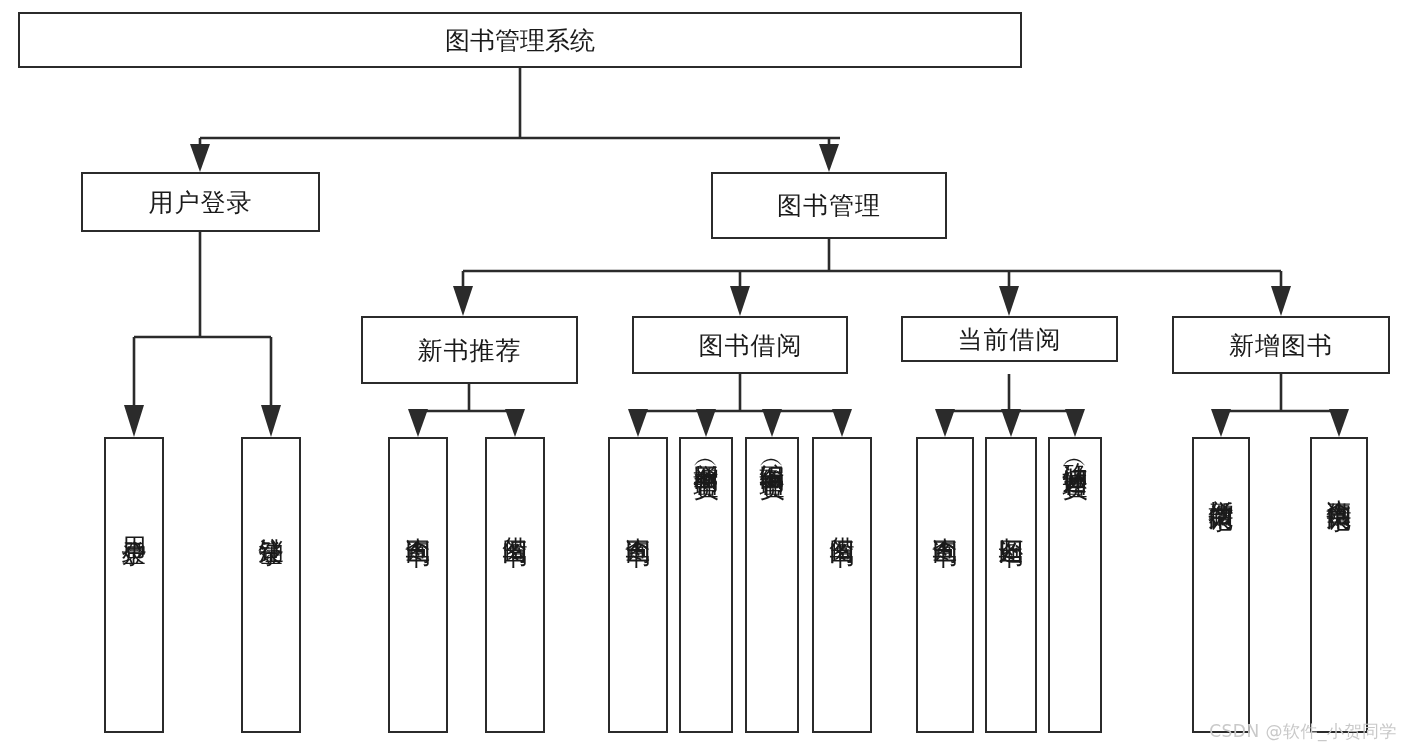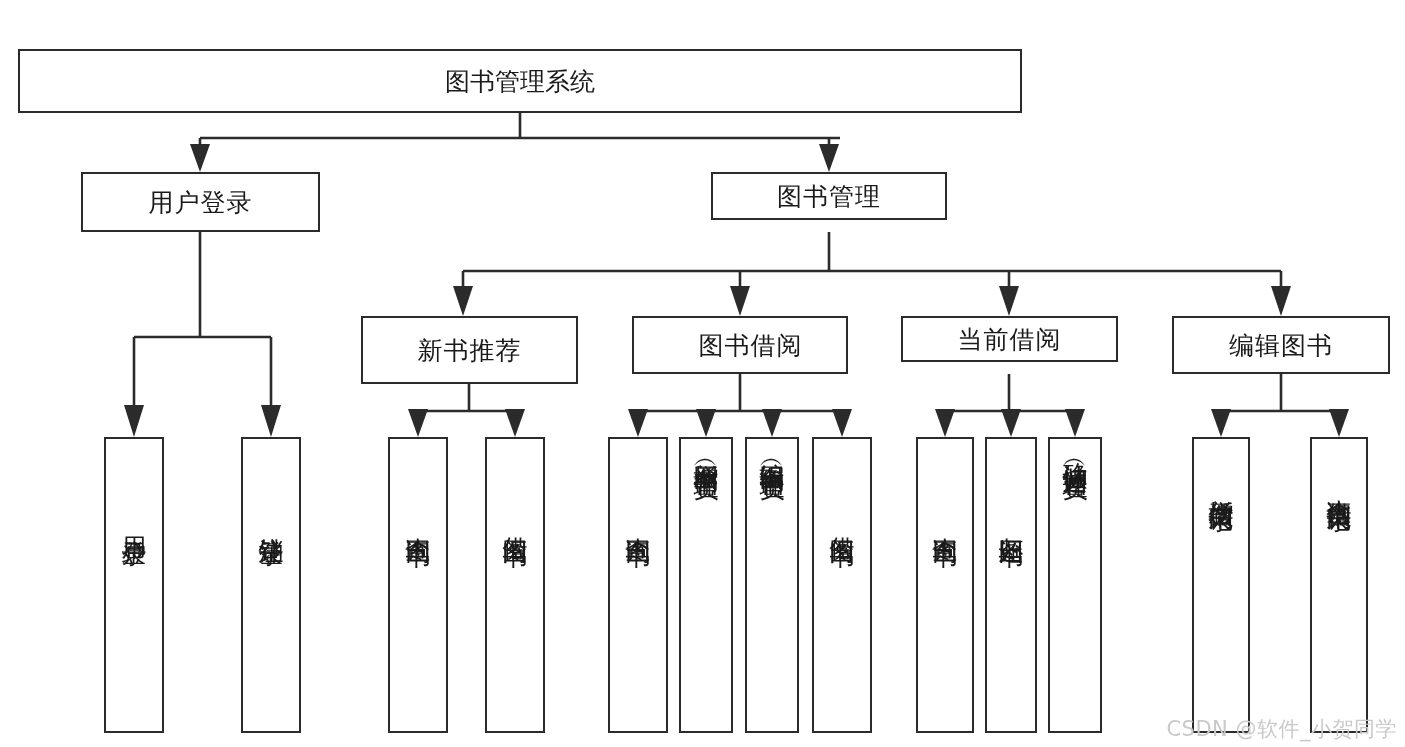--- a/index.html
+++ b/index.html
@@ -59,21 +59,21 @@
   svg#links path, svg#links line{
     stroke:#2b2b2b;
     stroke-width:2.6;
     fill:none;
   }
   .arrowhead{ fill:#2b2b2b; stroke:none; }
   #watermark{
     position:absolute;
     right:8px;
     bottom:4px;
-    font-size:21px;
+    font-size:17px;
     color:#c9c9c9;
     white-space:nowrap;
     letter-spacing:0.5px;
   }
 </style>
 </head>
 <body>
 
 <div id="canvas">
 
@@ -121,42 +121,42 @@
     <polygon class="arrowhead" points="945,437 935,409 955,409"></polygon>
     <polygon class="arrowhead" points="1011,437 1001,409 1021,409"></polygon>
     <polygon class="arrowhead" points="1075,437 1065,409 1085,409"></polygon>
 
     <path d="M1281,374 L1281,411"></path>
     <path d="M1221,411 L1339,411"></path>
     <polygon class="arrowhead" points="1221,437 1211,409 1231,409"></polygon>
     <polygon class="arrowhead" points="1339,437 1329,409 1349,409"></polygon>
   </svg>
 
-  <div class="node root" style="left:18px;top:12px;width:1004px;height:64px;margin-top:37px;">
+  <div class="node root" style="left:18px;top:12px;width:1004px;height:56px;">
     <span class="h-label">图书管理系统</span>
   </div>
 
   <div class="node h-node" style="left:81px;top:172px;width:239px;height:60px;">
     <span class="h-label">用户登录</span>
   </div>
-  <div class="node h-node" style="left:711px;top:172px;width:236px;height:48px;align-items:center;">
+  <div class="node h-node" style="left:711px;top:172px;width:236px;height:67px;align-items:center;">
     <span class="h-label">图书管理</span>
   </div>
 
   <div class="node h-node" style="left:361px;top:316px;width:217px;height:68px;">
     <span class="h-label">新书推荐</span>
   </div>
   <div class="node h-node" style="left:632px;top:316px;width:216px;height:58px;padding-left:21px;">
     <span class="h-label">图书借阅</span>
   </div>
   <div class="node h-node" style="left:901px;top:316px;width:217px;height:46px;">
     <span class="h-label">当前借阅</span>
   </div>
   <div class="node h-node" style="left:1172px;top:316px;width:218px;height:58px;">
-    <span class="h-label">编辑图书</span>
+    <span class="h-label">新增图书</span>
   </div>
 
   <div class="node v-node" style="left:104px;top:437px;width:60px;height:296px;padding-top:78px;">
     <span class="v-label">用户登录</span>
   </div>
   <div class="node v-node" style="left:241px;top:437px;width:60px;height:296px;padding-top:78px;">
     <span class="v-label">注销登录</span>
   </div>
 
   <div class="node v-node" style="left:388px;top:437px;width:60px;height:296px;padding-top:78px;">

